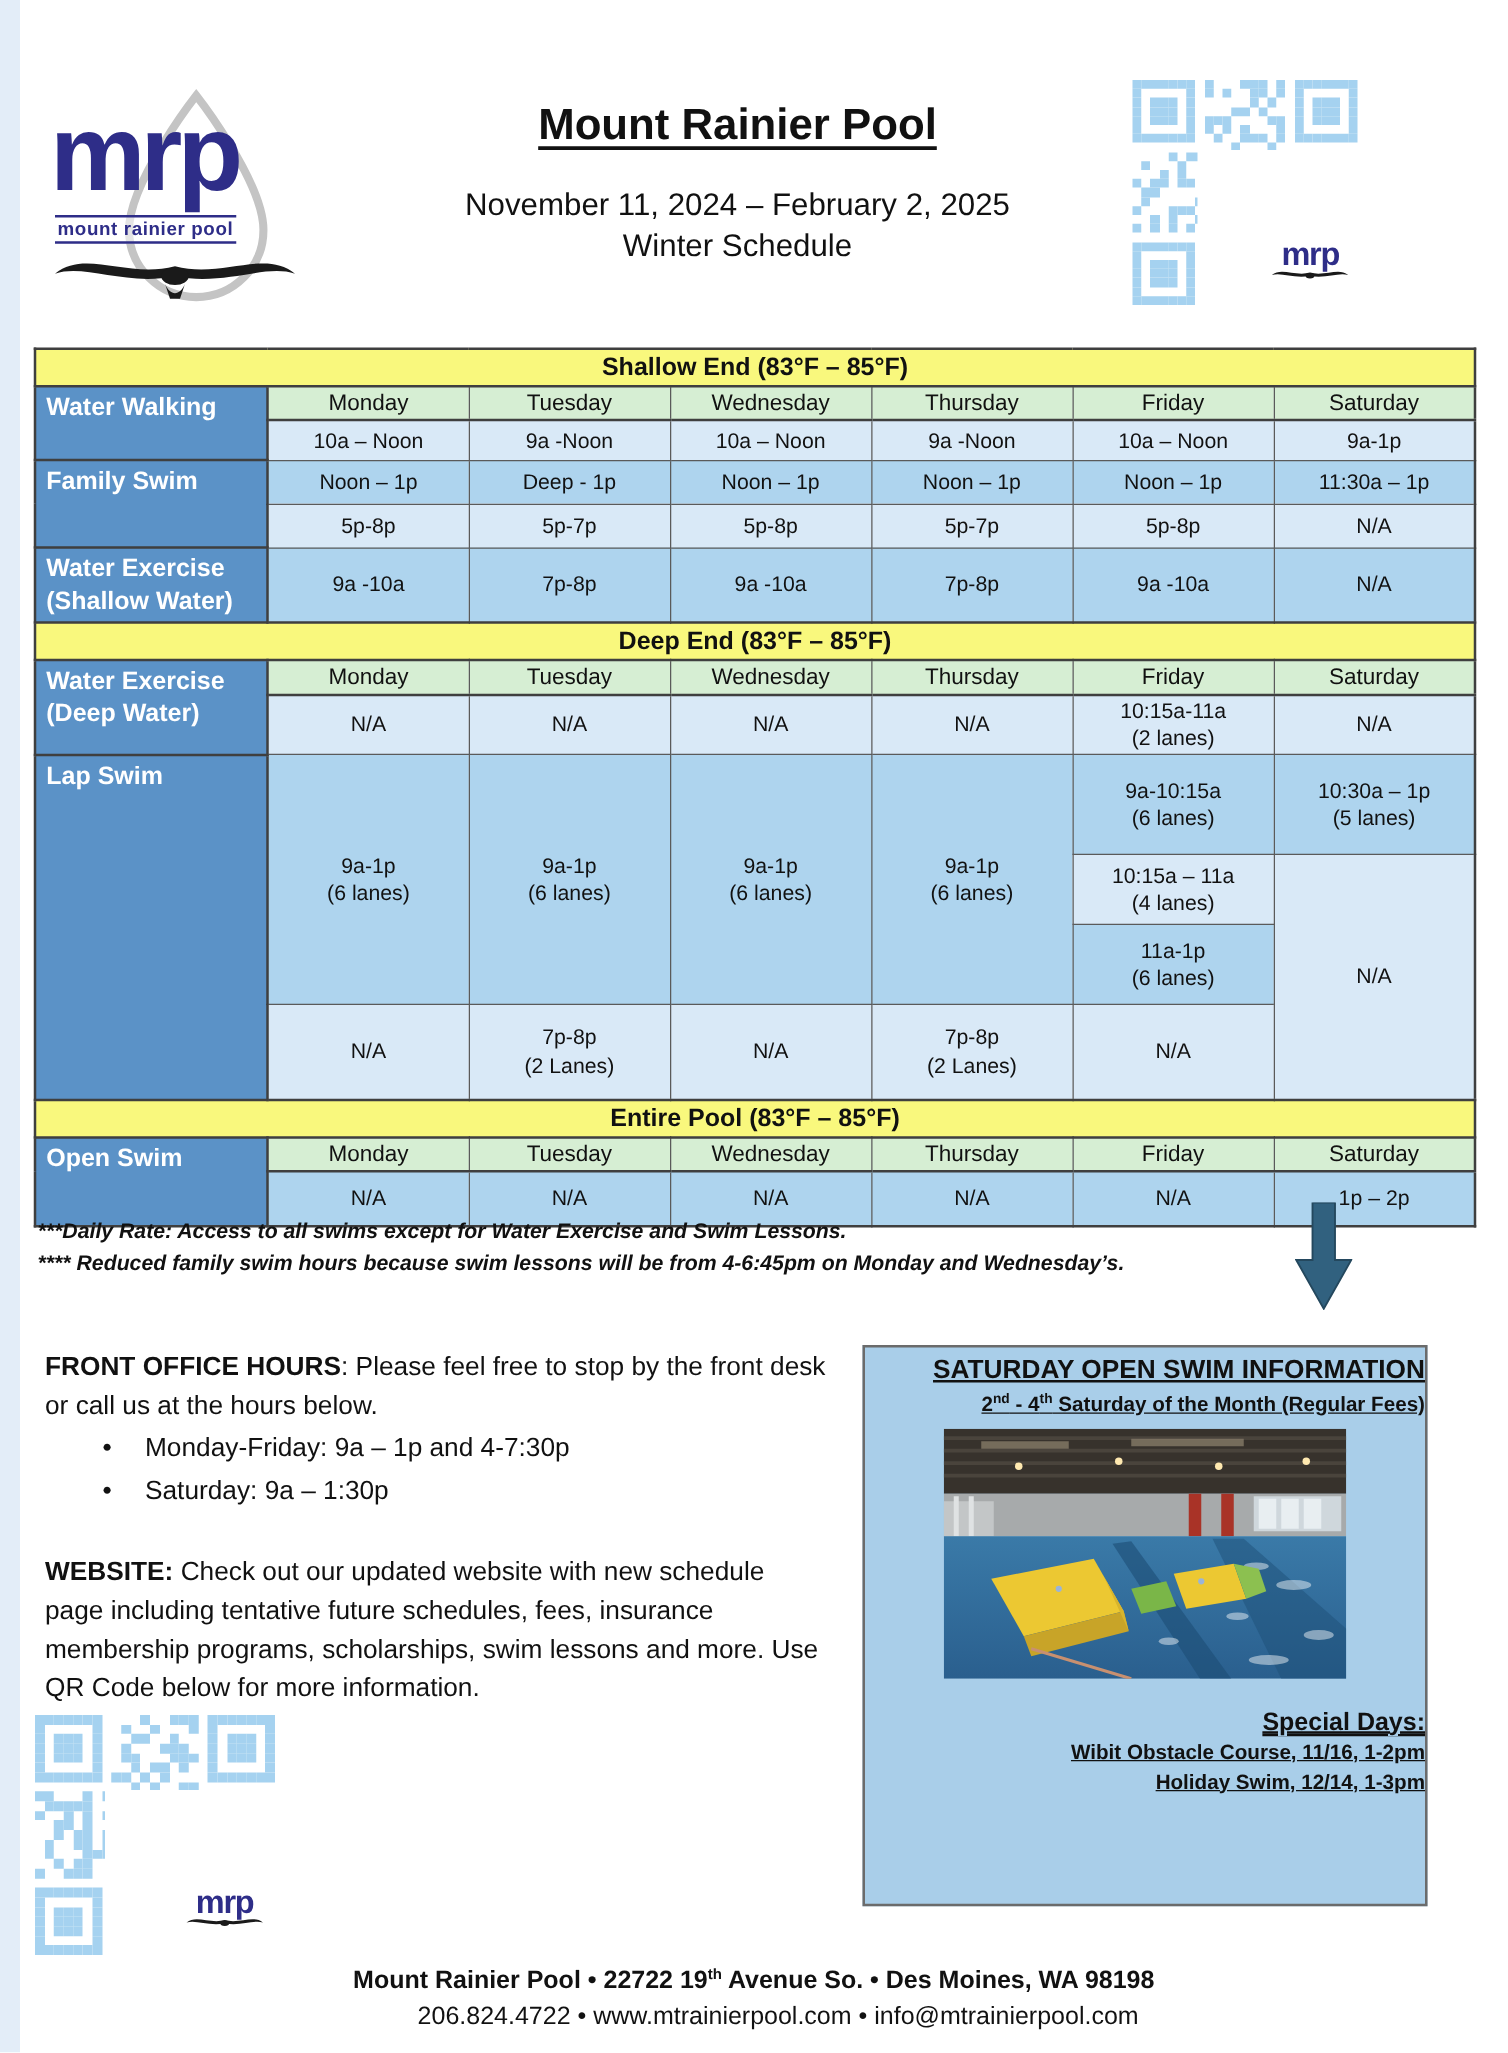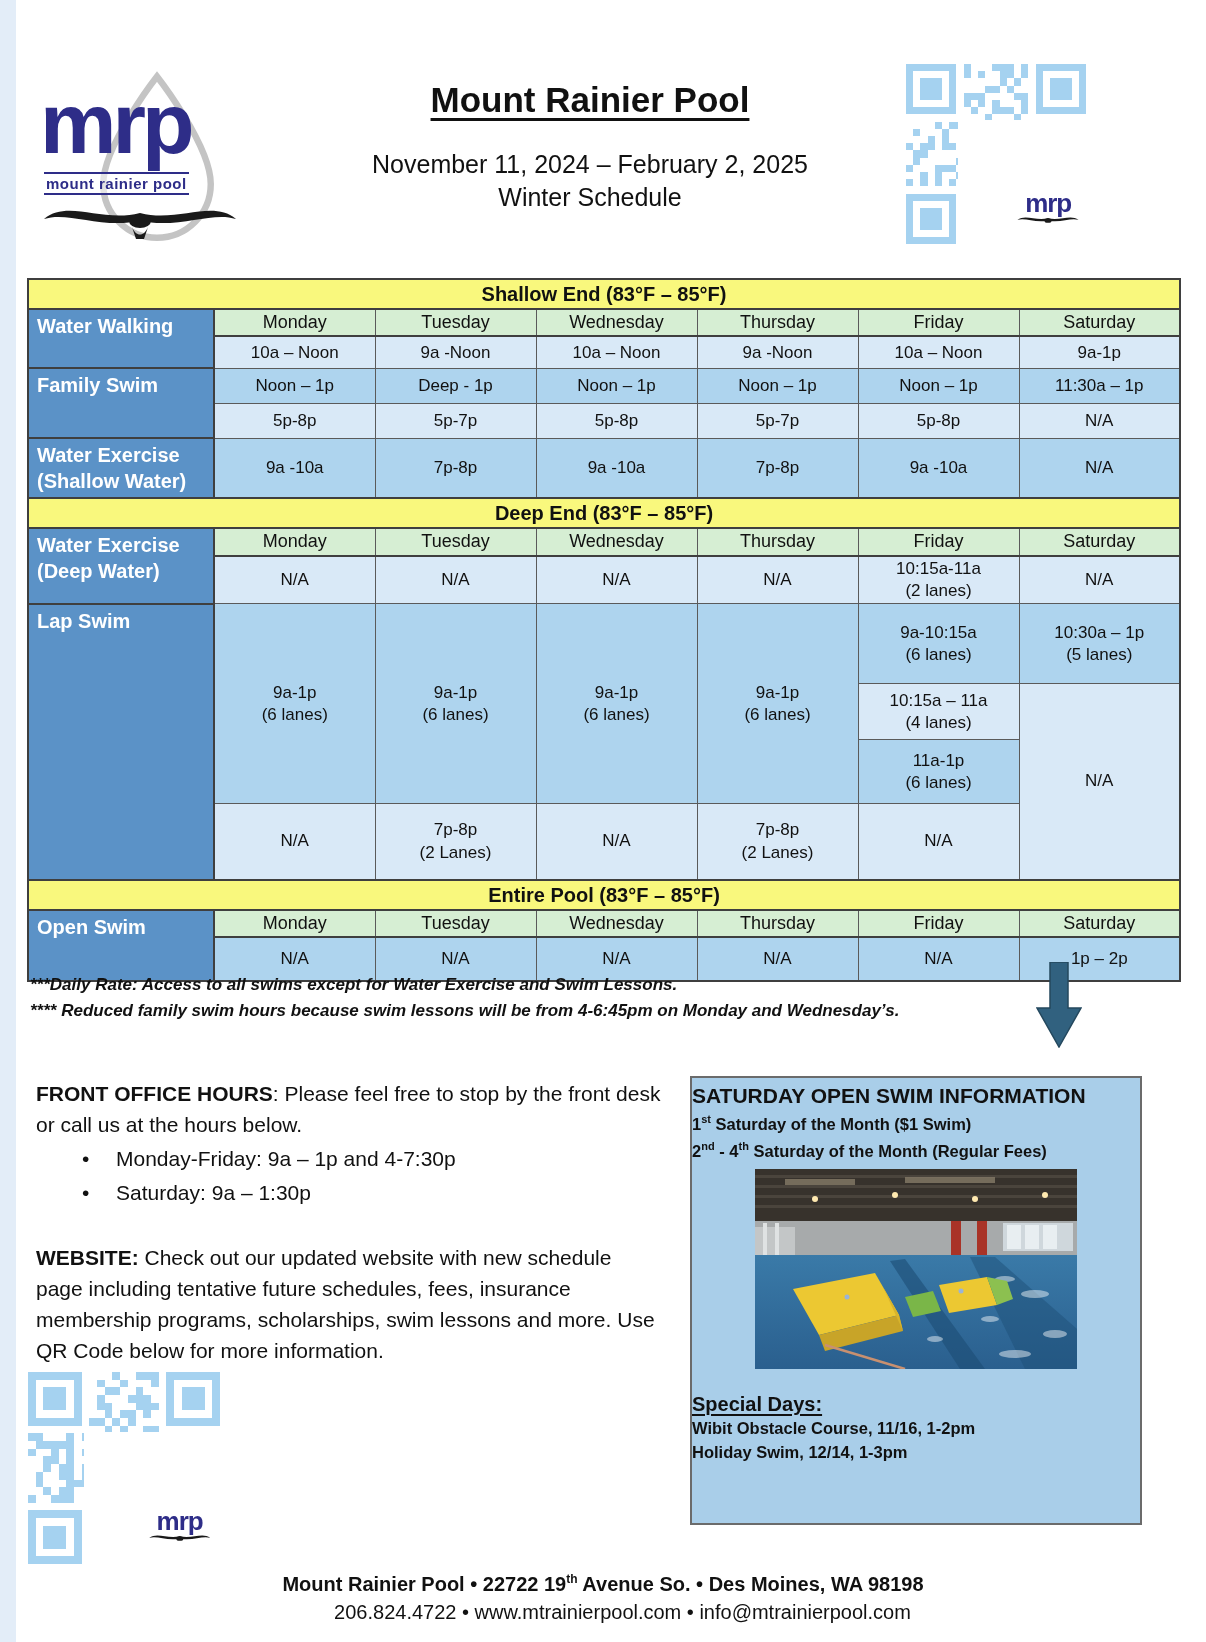--- a/index.html
+++ b/index.html
@@ -63,21 +63,21 @@
 
   
   .left-col{position:absolute;left:36px;top:1078px;width:625px;font-size:21px;line-height:31px;}
   .left-col b{font-weight:bold;}
   .bullets{margin-top:2px;}
   .bullet-row{display:flex;margin-left:46px;line-height:34px;}
   .bullet-row .dot{width:34px;}
   .website-par{margin-top:32px;}
 
   
-  .sat-box{position:absolute;left:690px;top:1076px;width:452px;height:449px;background:var(--box-blue);border:2px solid #6b6b6b;text-align:left;padding-top:6px;}
+  .sat-box{position:absolute;left:690px;top:1076px;width:452px;height:449px;background:var(--box-blue);border:2px solid #6b6b6b;text-align:right;padding-top:6px;text-decoration:underline;}
   .sat-title{font-size:21px;font-weight:bold;}
   .sat-line{font-size:16.5px;font-weight:bold;line-height:22px;}
   .sat-line sup{font-size:11px;}
   .pool-photo{width:322px;height:200px;margin:8px auto 0 auto;display:block;}
   .special-title{font-size:20px;font-weight:bold;text-decoration:underline;text-underline-offset:3px;margin-top:24px;}
   .special-line{font-size:16.5px;font-weight:bold;line-height:24px;}
 
   
   .footer{position:absolute;left:0;top:1572px;width:100%;text-align:center;}
   .footer .l1{font-size:20px;font-weight:bold;}
@@ -905,23 +905,20 @@
       <span class="dot">•</span>
       <span>Saturday: 9a – 1:30p</span>
     </div>
   </div>
   <p class="website-par"><b>WEBSITE:</b><span> Check out our updated website with new schedule page including tentative future schedules, fees, insurance membership programs, scholarships, swim lessons and more. Use QR Code below for more information.</span></p>
 </div>
 
 <div class="sat-box">
   <div class="sat-title">SATURDAY OPEN SWIM INFORMATION</div>
   <div class="sat-line">
-    <span>1</span><sup>st</sup><span> Saturday of the Month ($1 Swim)</span>
-  </div>
-  <div class="sat-line">
     <span>2</span><sup>nd</sup><span> - 4</span><sup>th</sup><span> Saturday of the Month (Regular Fees)</span>
   </div>
 
   <svg class="pool-photo" viewBox="0 0 322 200" preserveAspectRatio="none">
 
     <rect x="0" y="0" width="322" height="52" fill="#37322c"></rect>
     <rect x="0" y="6" width="322" height="3" fill="#4a443c"></rect>
     <rect x="0" y="16" width="322" height="3" fill="#4a443c"></rect>
     <rect x="0" y="26" width="322" height="3" fill="#4a443c"></rect>
     <rect x="0" y="36" width="322" height="3" fill="#4a443c"></rect>

